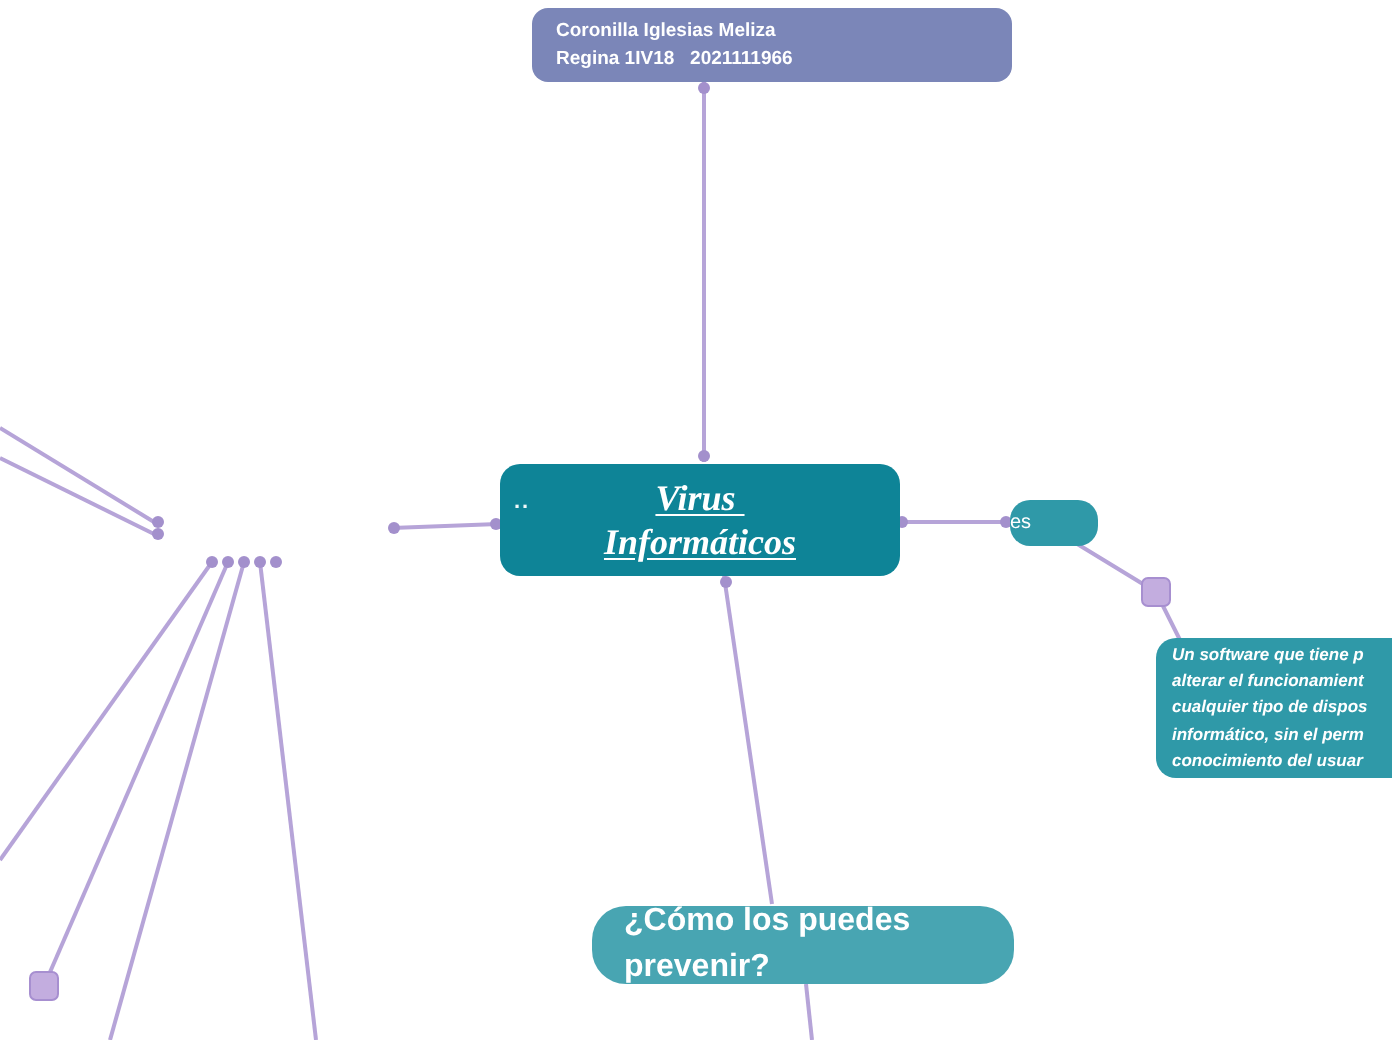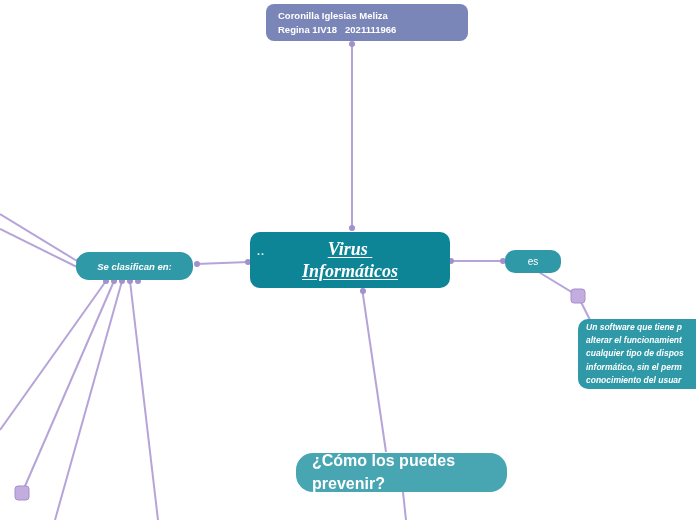--- a/index.html
+++ b/index.html
@@ -31,21 +31,21 @@
   .chandle{fill:var(--handle);stroke:var(--handle-border);stroke-width:1;}
   .node{
     position:absolute;
     box-sizing:border-box;
     color:var(--node-text);
     display:flex;
     align-items:center;
   }
   .node .label{white-space:pre-wrap;}
   .n-author{
-    left:266px;top:4px;width:202px;height:37px;
+    left:266px;top:4px;width:240px;height:37px;
     background:var(--slate);
     border-radius:8px;
     padding:4px 12px;
     font-size:9.5px;font-weight:bold;line-height:1.45;
   }
   .n-root{
     left:250px;top:232px;width:200px;height:56px;
     background:var(--teal-dark);
     border-radius:10px;
     justify-content:center;
@@ -64,24 +64,24 @@
     color:rgba(255,255,255,0.95);
   }
   .n-classification{
     left:76px;top:252px;width:117px;height:28px;
     background:var(--teal);
     border-radius:13px;
     justify-content:center;
     font-size:9.5px;font-weight:bold;font-style:italic;
   }
   .n-es{
-    left:505px;top:250px;width:56px;height:23px;
+    left:505px;top:250px;width:44px;height:23px;
     background:var(--teal);
     border-radius:10px;
-    justify-content:center;
+    justify-content:flex-start;
     font-size:10px;
   }
   .n-definition{
     left:578px;top:319px;width:140px;height:70px;
     background:var(--teal);
     border-radius:10px;
     padding:5px 8px;
     font-size:8.5px;font-style:italic;font-weight:bold;line-height:1.55;
   }
   .n-prevention{
@@ -142,23 +142,20 @@
     <span class="label">Coronilla Iglesias Meliza
 Regina 1IV18   2021111966</span>
   </div>
 
   <div class="node n-root">
     <span class="dots">..</span>
     <span class="label">Virus 
 Informáticos</span>
   </div>
 
-  <div class="node n-classification">
-    <span class="label">Se clasifican en:</span>
-  </div>
 
   <div class="node n-es">
     <span class="label">es</span>
   </div>
 
   <div class="node n-definition">
     <span class="label">Un software que tiene p
 alterar el funcionamient
 cualquier tipo de dispos
 informático, sin el perm

